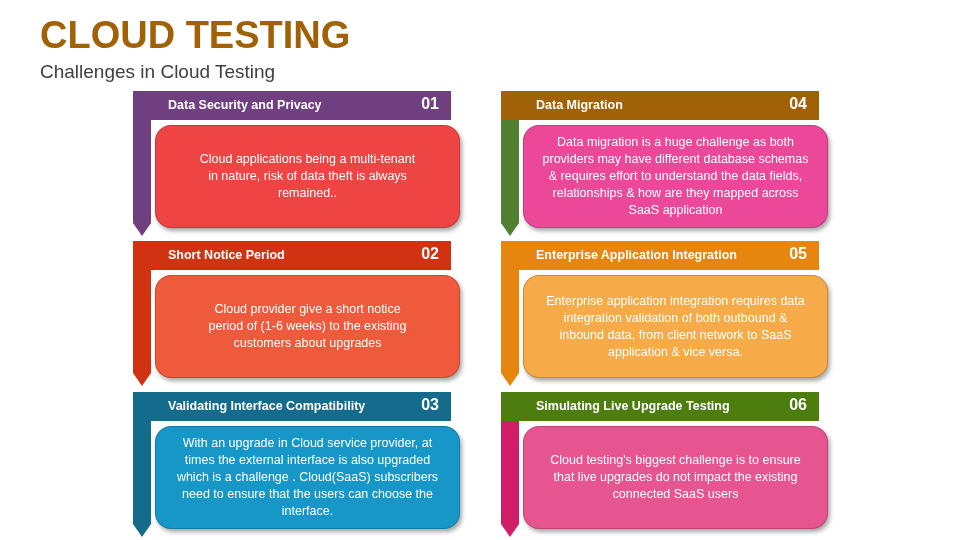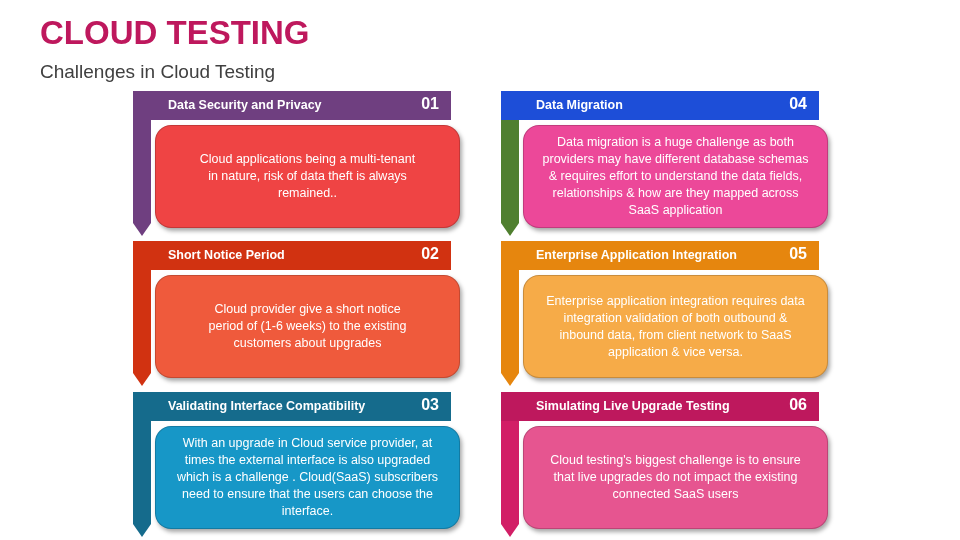--- a/index.html
+++ b/index.html
@@ -1,20 +1,20 @@
 <!DOCTYPE html>
 <html><head>
 <meta charset="utf-8">
 <style>
   * { margin: 0; padding: 0; box-sizing: border-box; }
   html, body { width: 960px; height: 540px; background: #ffffff; overflow: hidden; }
   body { position: relative; font-family: "Liberation Sans", "DejaVu Sans", sans-serif; }
   .title {
     position: absolute; left: 40px; top: 14px;
-    font-size: 33px; font-weight: bold; color: #be185d; letter-spacing: 0px;
+    font-size: 38px; font-weight: bold; color: #a16207; letter-spacing: 0px;
   }
   .subtitle {
     position: absolute; left: 40px; top: 61px;
     font-size: 19px; color: #404040;
   }
   .card { position: absolute; width: 378px; height: 150px; }
   .hdr {
     position: absolute; left: 0; top: 0; width: 318px; height: 29px;
   }
   .hdr-label {
@@ -86,21 +86,21 @@
     <span style="display:block;">With an upgrade in Cloud service provider, at times the external interface is also upgraded which is a challenge . Cloud(SaaS) subscribers need to ensure that the users can choose the interface.</span>
   </div>
 </div>
 
 <div class="card" style="left:501px; top:91px;">
   <div class="strip">
     <svg width="18" height="145" viewBox="0 0 18 145">
         <polygon class="dark-fill" points="0,0 18,0 18,132 9,145 0,132" fill="#4f7f2f"></polygon>
       </svg>
   </div>
-  <div class="hdr dark-bg" style="background: #1d4ed8;">
+  <div class="hdr dark-bg" style="background: #a16207;">
     <span class="hdr-label">Data Migration</span>
     <span class="hdr-num">04</span>
   </div>
   <div class="box light-bg" style="background: #ec4899;">
     <span style="display:block;">Data migration is a huge challenge as both providers may have different database schemas &amp; requires effort to understand the data fields, relationships &amp; how are they mapped across SaaS application</span>
   </div>
 </div>
 
 <div class="card" style="left:501px; top:241px;">
   <div class="strip">
@@ -116,20 +116,20 @@
     <span style="display:block;">Enterprise application integration requires data integration validation of both outbound &amp; inbound data, from client network to SaaS application &amp; vice versa.</span>
   </div>
 </div>
 
 <div class="card" style="left:501px; top:392px;">
   <div class="strip">
     <svg width="18" height="145" viewBox="0 0 18 145">
         <polygon class="dark-fill" points="0,0 18,0 18,132 9,145 0,132" fill="#d21e66"></polygon>
       </svg>
   </div>
-  <div class="hdr dark-bg" style="background: #be185d;">
+  <div class="hdr dark-bg" style="background: #4d7c0f;">
     <span class="hdr-label">Simulating Live Upgrade Testing</span>
     <span class="hdr-num">06</span>
   </div>
   <div class="box light-bg" style="background: rgb(230, 85, 144);">
     <span style="display:block; padding:0 6px;">Cloud testing's biggest challenge is to ensure that live upgrades do not impact the existing connected SaaS users</span>
   </div>
 </div>
 
 </body></html>

